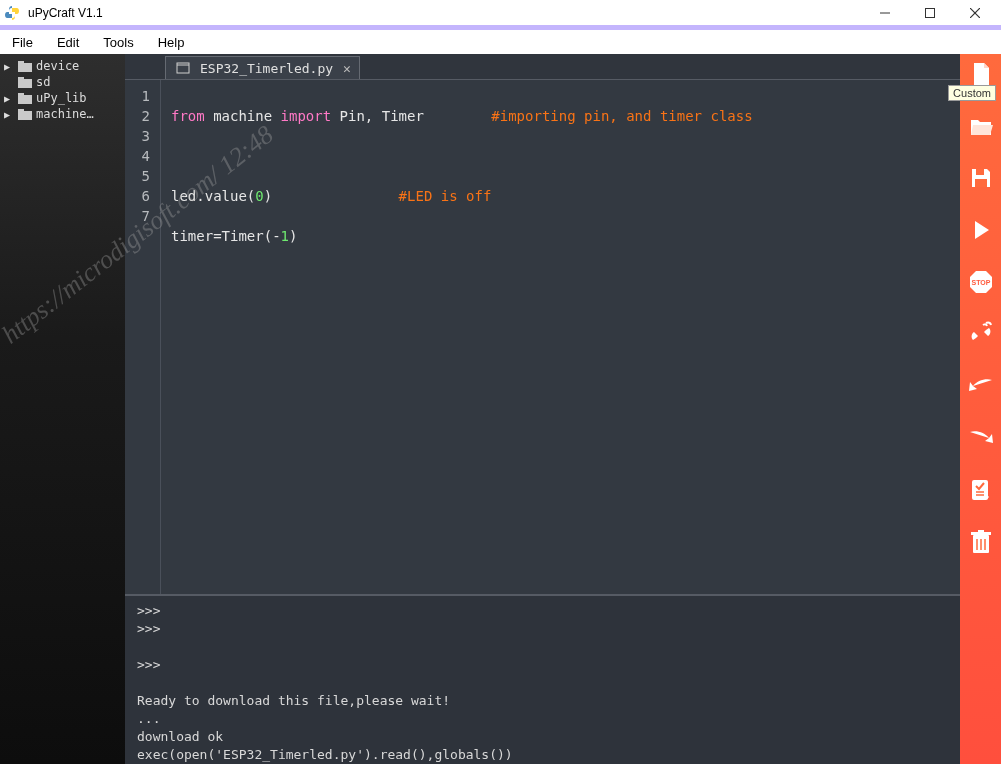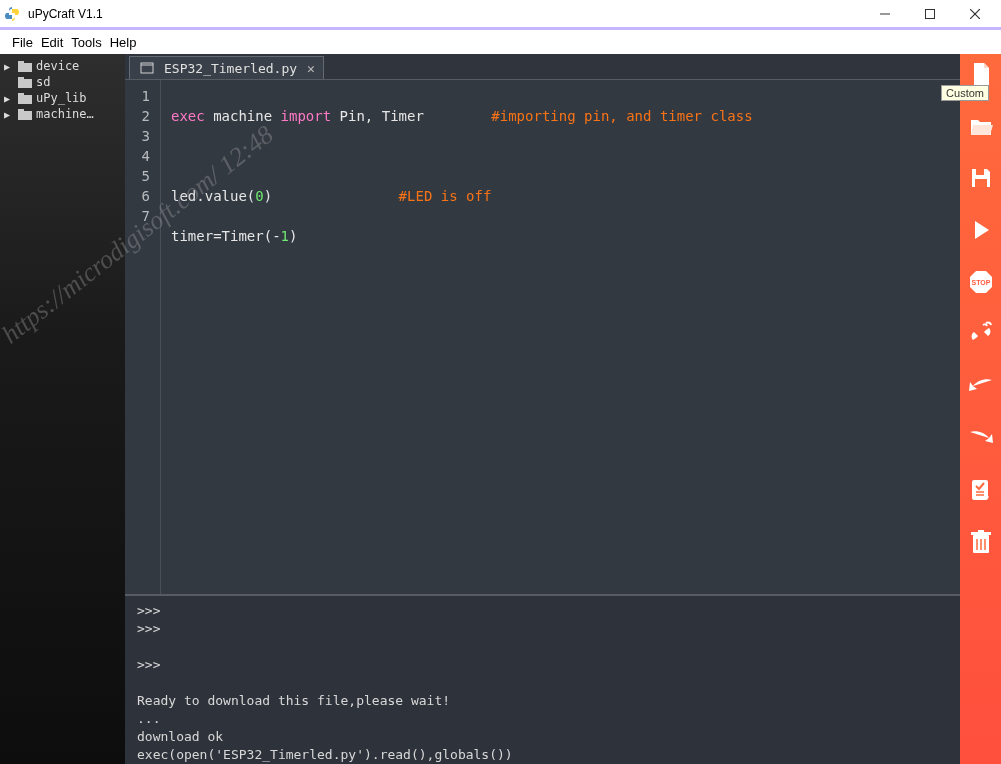--- a/index.html
+++ b/index.html
@@ -10,21 +10,21 @@
   height: 764px;
   overflow: hidden;
   position: relative;
 }
 .title-bar {
   height: 30px;
   background: #fff;
   display: flex;
   align-items: center;
   padding: 0 4px;
-  border-bottom: 3px solid #c4b5fd;
+  border-bottom: 5px solid #c4b5fd;
 }
 .app-icon {
   width: 16px; height: 16px;
   margin-right: 8px;
   display: inline-flex;
   align-items: center;
   justify-content: center;
 }
 .app-title { font-size: 12px; color: #000; flex: 1; }
 .win-controls { display: flex; height: 100%; }
@@ -37,20 +37,21 @@
   color: #333;
   cursor: pointer;
 }
 
 .menu-bar {
   height: 24px;
   background: #fff;
   display: flex;
   align-items: center;
   padding: 0 8px;
+  gap: 16px;
   font-size: 13px;
 }
 .menu-item { cursor: pointer; padding: 2px 4px; }
 
 .main-area {
   display: flex;
   height: calc(100% - 54px);
   background: #2b2b2b;
 }
 
@@ -81,20 +82,21 @@
   flex-direction: column;
   overflow: hidden;
 }
 
 .tabs {
   height: 26px;
   background: #30353d;
   display: flex;
   align-items: stretch;
   border-bottom: 1px solid #565b64;
+  padding-left: 36px;
 }
 .tab {
   display: flex;
   align-items: center;
   padding: 0 6px 0 10px;
   background: #3a4049;
   border: 1px solid #656a72;
   border-bottom: none;
   gap: 8px;
   font-family: "Consolas", monospace;
@@ -166,21 +168,21 @@
   align-items: center;
   justify-content: center;
   color: #fff;
   cursor: pointer;
   margin-top: 8px;
 }
 .tool-btn:first-child { margin-top: 0; }
 .tool-btn svg { display:block; }
 .tooltip {
   position: absolute;
-  right: 12px;
+  right: 5px;
   top: 85px;
   background: #ffffe1;
   border: 1px solid #9a9a9a;
   font-size: 11px;
   padding: 1px 4px;
   color: #333;
   z-index: 10;
 }
 .watermark {
   position: absolute;
@@ -296,21 +298,21 @@
       <div class="gutter">
         <div>1</div>
         <div>2</div>
         <div>3</div>
         <div>4</div>
         <div>5</div>
         <div>6</div>
         <div>7</div>
       </div>
       <div class="code">
-<div><span class="kw">exec</span><span> machine </span><span class="kw">import</span><span> Pin, Timer</span><span>        </span><span class="comment">#importing pin, and timer class</span></div>
+<div><span class="kw">from</span><span> machine </span><span class="kw">import</span><span> Pin, Timer</span><span>        </span><span class="comment">#importing pin, and timer class</span></div>
 <div><span></span>&nbsp;</div>
 <div><span>led.value(</span><span class="num">0</span><span>)</span><span>               </span><span class="comment">#LED is off</span></div>
 <div><span>timer=Timer(-</span><span class="num">1</span><span>)</span></div>
 <div><span></span>&nbsp;</div>
       </div>
     </div>
 
     <div class="terminal">&gt;&gt;&gt; 
 &gt;&gt;&gt; 
 

